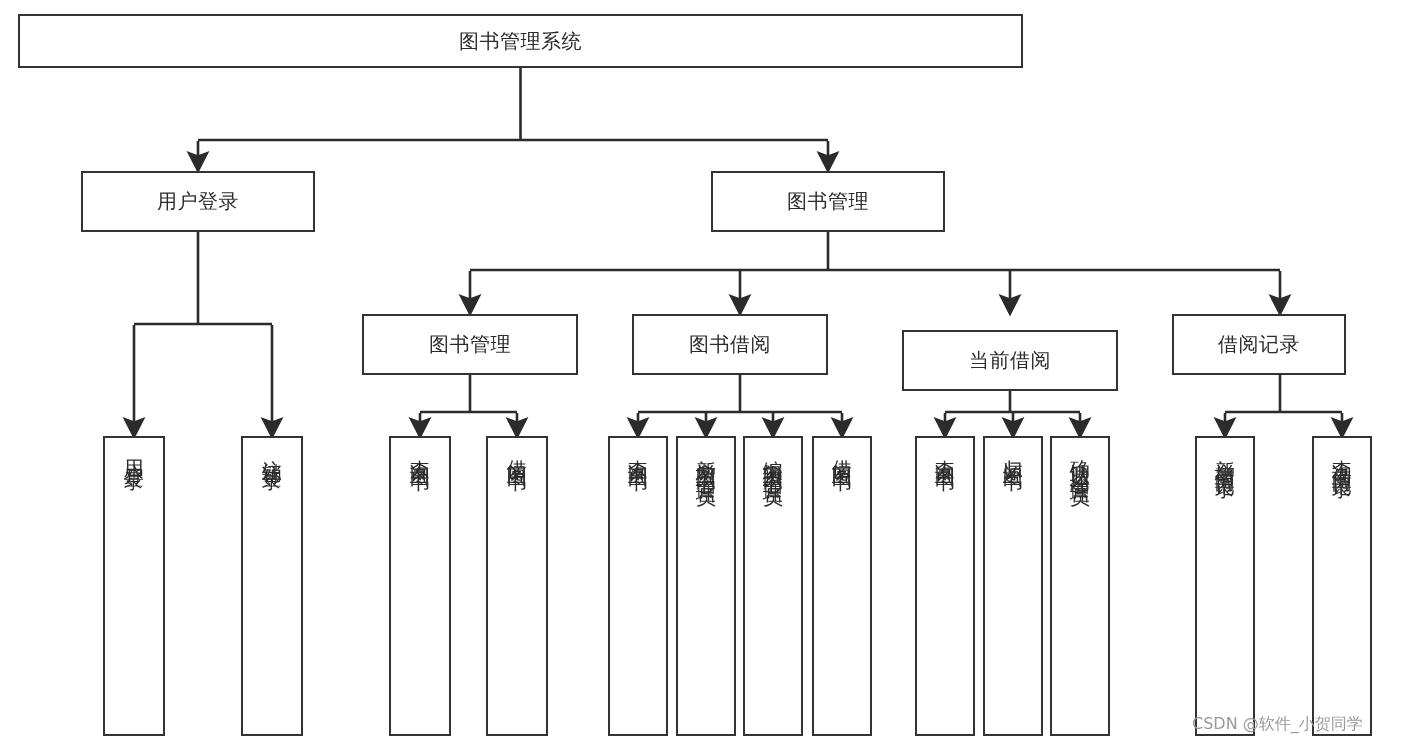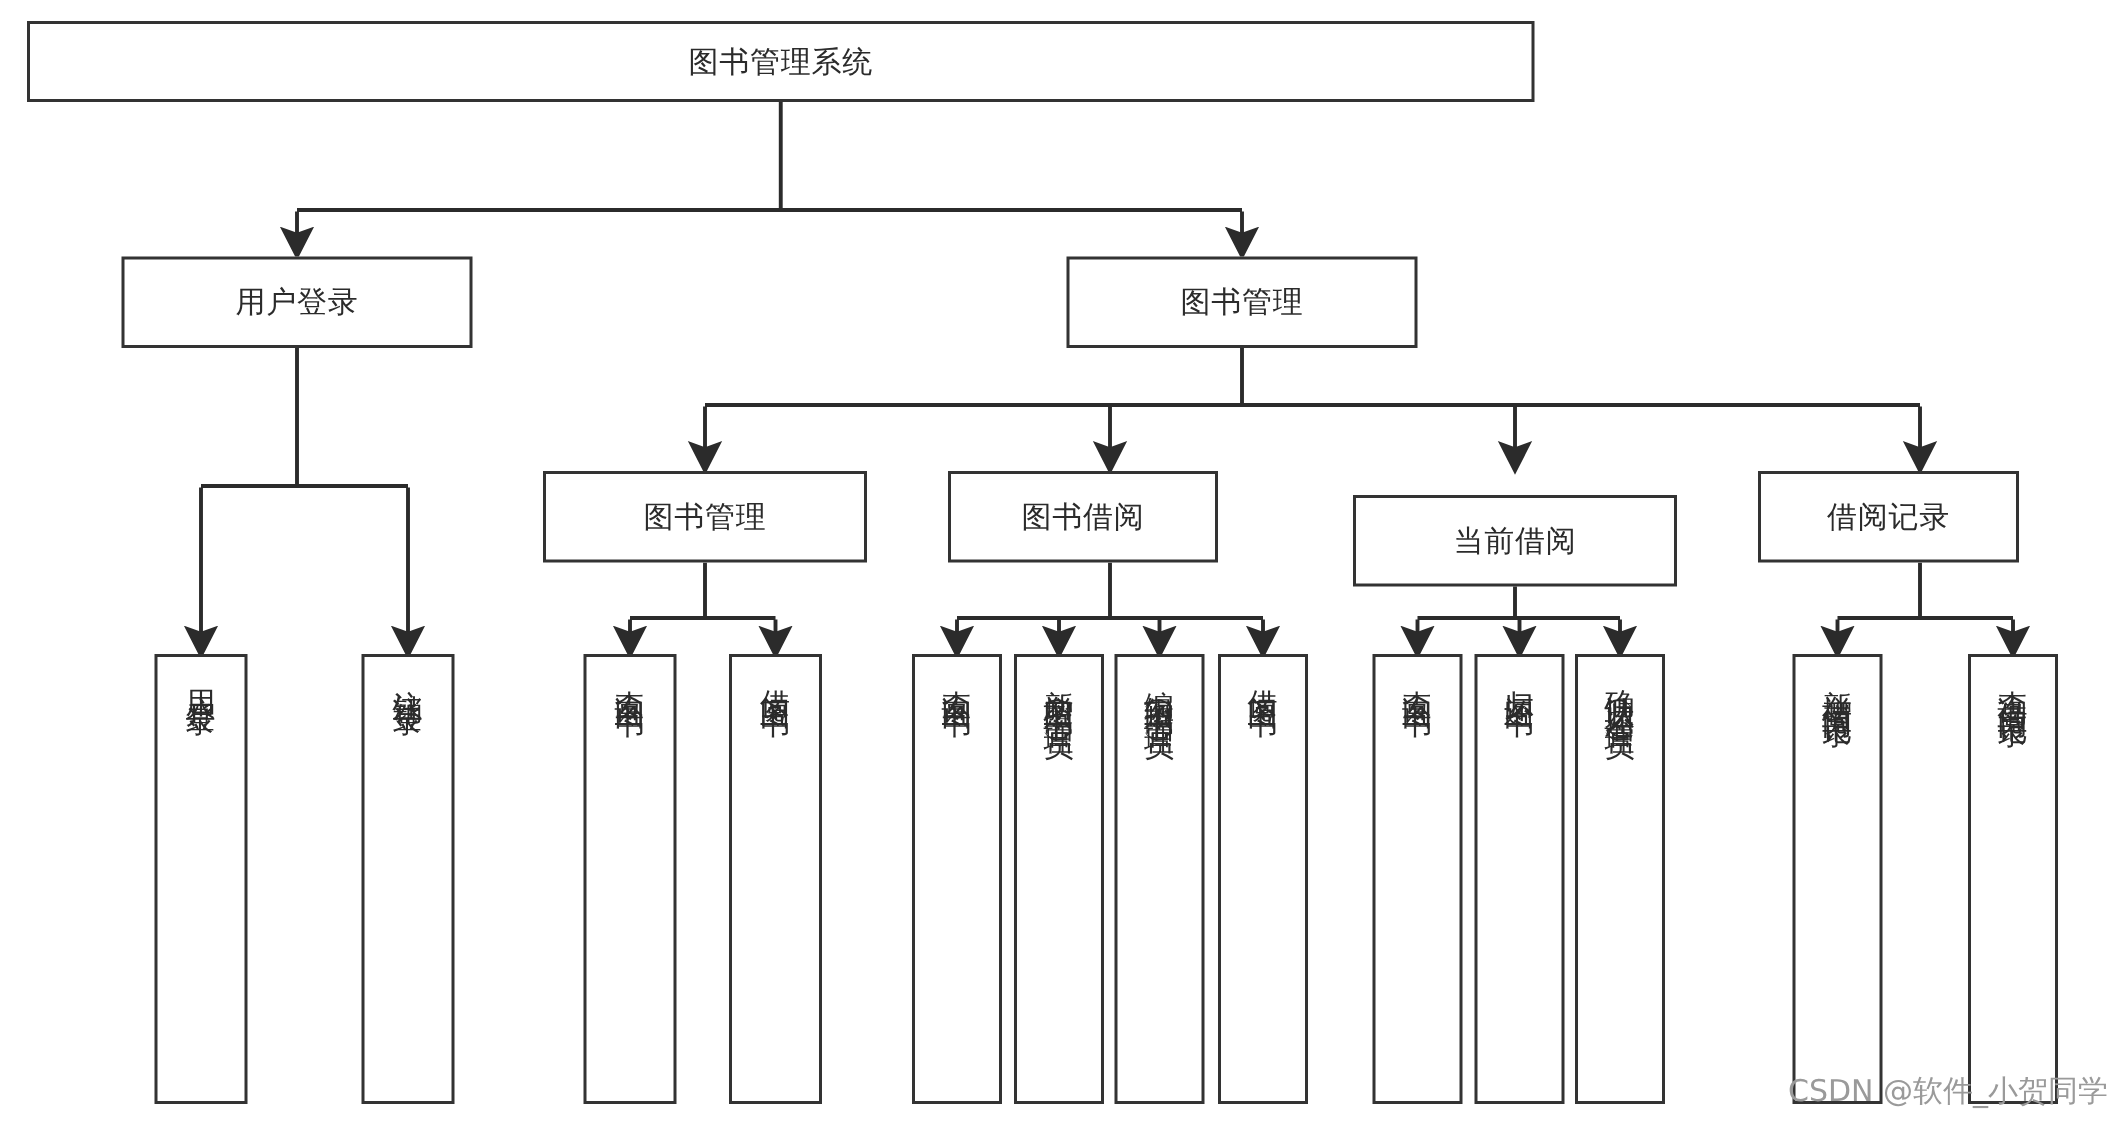--- a/index.html
+++ b/index.html
@@ -55,21 +55,21 @@
   .node-v .node-label {
     writing-mode: vertical-rl;
     text-orientation: upright;
     font-size: 20px;
     letter-spacing: 4px;
   }
   #watermark {
     position: absolute;
     left: 1192px;
     top: 714px;
-    font-size: 20px;
+    font-size: 16px;
     color: #9a9a9a;
     font-family: "DejaVu Sans", "Liberation Sans", sans-serif;
     white-space: nowrap;
     pointer-events: none;
   }
 </style>
 </head>
 <body>
 
 <div id="diagram-root">
@@ -131,21 +131,21 @@
   <div class="node-box node-h" style="left:81px; top:171px; width:234px; height:61px;">
     <span class="node-label">用户登录</span>
   </div>
   <div class="node-box node-h" style="left:711px; top:171px; width:234px; height:61px;">
     <span class="node-label">图书管理</span>
   </div>
 
   <div class="node-box node-h" style="left:362px; top:314px; width:216px; height:61px;">
     <span class="node-label">图书管理</span>
   </div>
-  <div class="node-box node-h" style="left:632px; top:314px; width:180px; height:61px;">
+  <div class="node-box node-h" style="left:632px; top:314px; width:196px; height:61px;">
     <span class="node-label">图书借阅</span>
   </div>
   <div class="node-box node-h" style="left:902px; top:330px; width:216px; height:61px;">
     <span class="node-label">当前借阅</span>
   </div>
   <div class="node-box node-h" style="left:1172px; top:314px; width:174px; height:61px;">
     <span class="node-label">借阅记录</span>
   </div>
 
   <div class="node-box node-v" style="left:103px; top:436px; width:62px; height:300px;">

